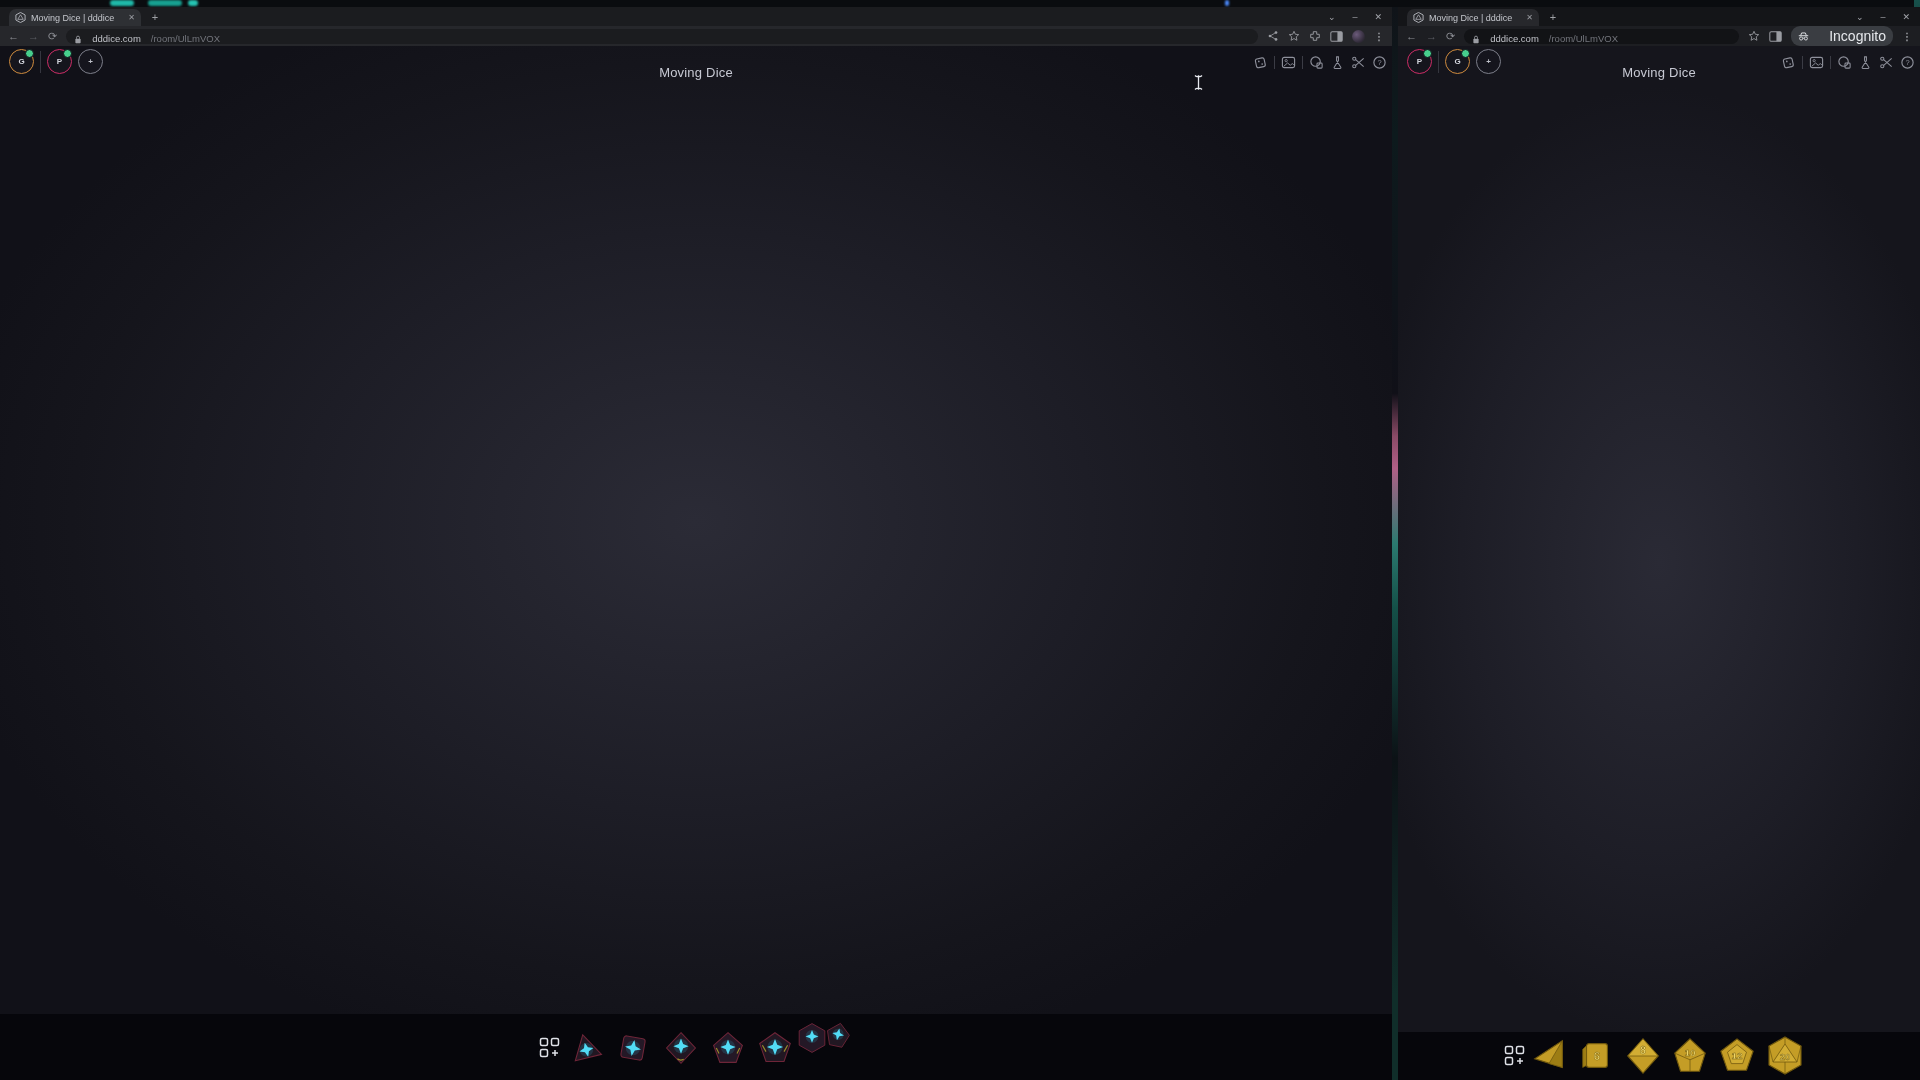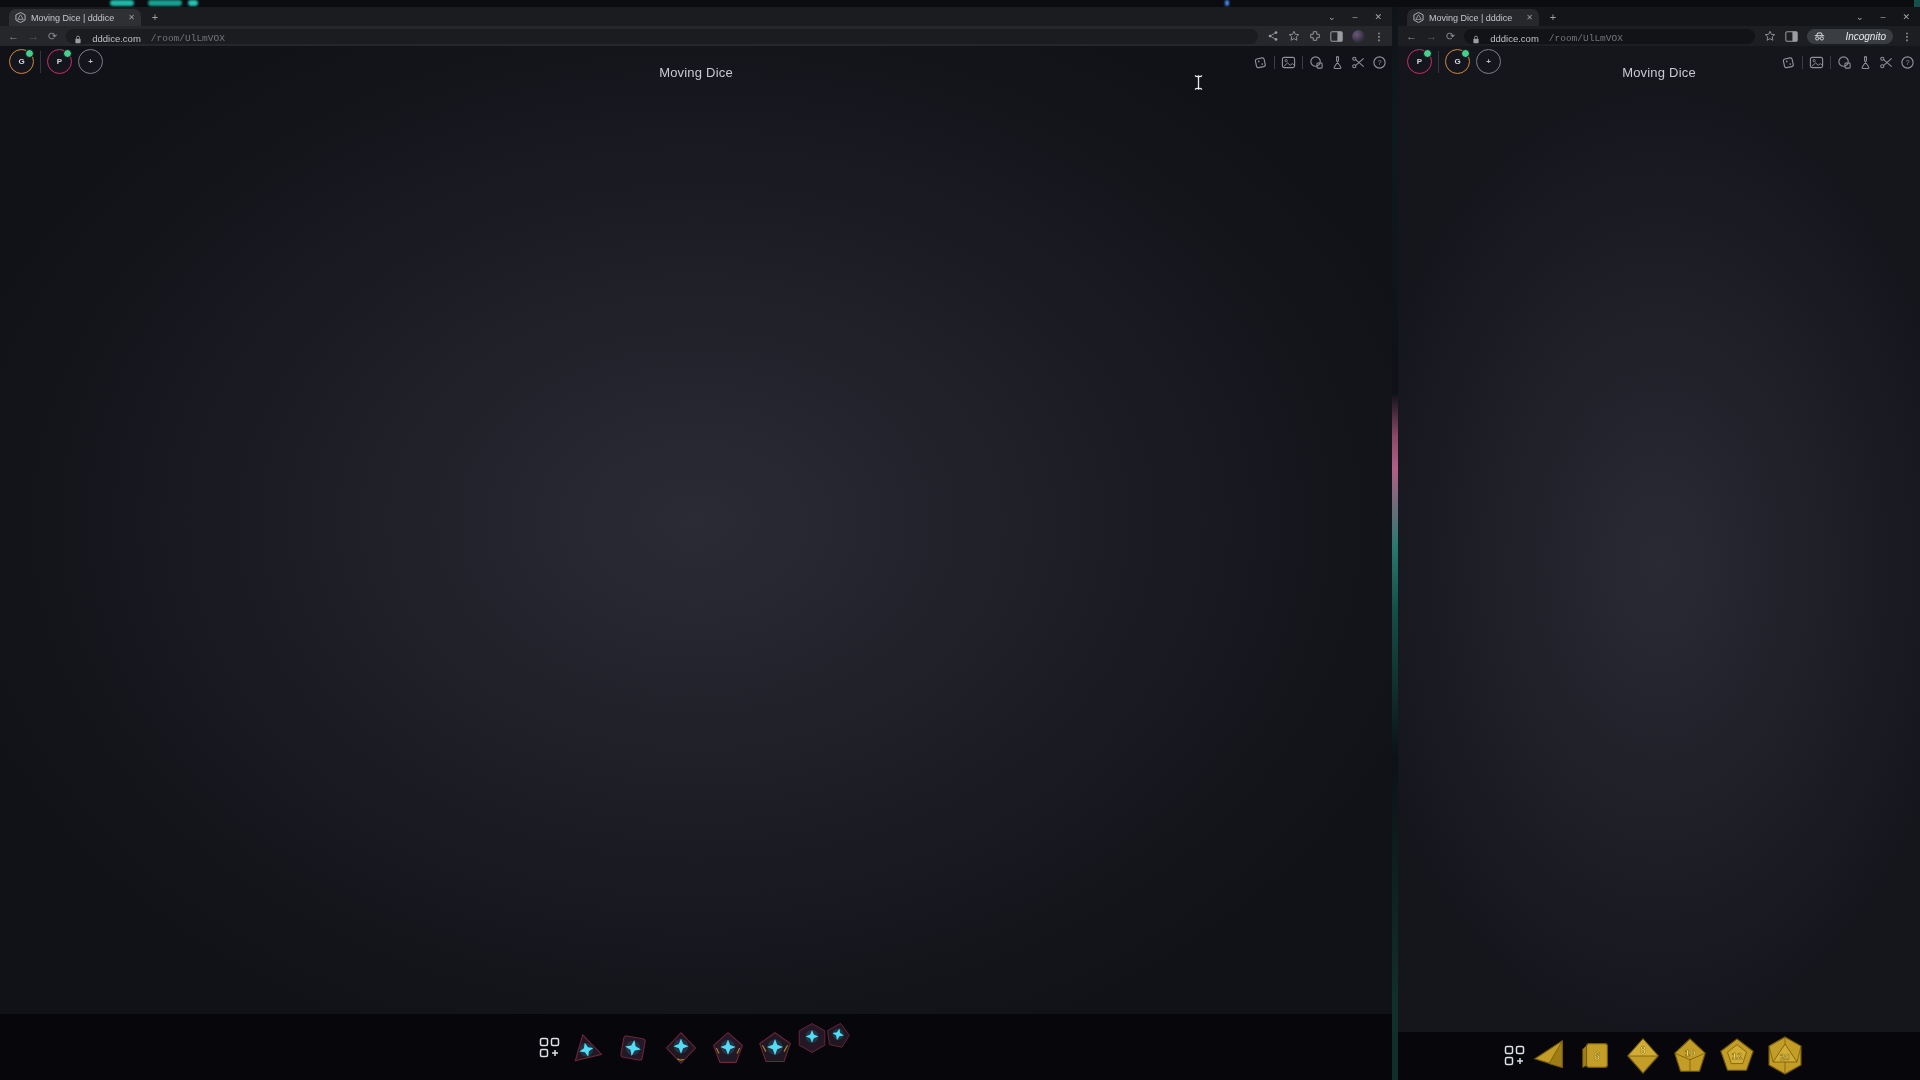--- a/index.html
+++ b/index.html
@@ -30,27 +30,27 @@
   .winctl.close-ctl{margin-right:10px;}
 
   .toolbar{height:20px;display:flex;align-items:center;background:#26272b;padding:0 8px;gap:9px;}
   .win-right .toolbar{background:#1d1e22;}
   .navg{color:#8d8f95;font-size:11px;line-height:20px;}
   .navg.dim{color:#5b5d63;}
   .addr{flex:1;height:15px;display:flex;align-items:flex-end;gap:10px;background:#1b1c1f;
         border-radius:8px;padding:0 8px;min-width:0;}
   .win-right .addr{background:#121316;}
   .addr .host{font-size:9.5px;color:#c0c2c8;white-space:nowrap;}
-  .addr .path{font-size:9.5px;color:#73757c;white-space:nowrap;overflow:hidden;text-overflow:ellipsis;font-family:Liberation Mono, monospace;}
+  .addr .path{font-size:9.5px;color:#73757c;white-space:nowrap;overflow:hidden;text-overflow:ellipsis;}
   .tb-ic{flex:none;}
   .avatar-profile{width:13px;height:13px;border-radius:50%;
       background:radial-gradient(circle at 35% 35%,#6b5a7a,#2e2936 70%);}
   .menu-dots{color:#9a9ca2;font-size:10px;font-weight:bold;}
   .incog-chip{display:flex;align-items:center;gap:20px;background:#3a3d42;border-radius:9px;
-      padding:2px 7px;color:#e6e8ec;font-size:10px;font-style:italic;}
+      padding:2px 7px;color:#e6e8ec;font-size:14px;}
 
   
   .page{position:absolute;left:0;right:0;top:39px;bottom:0;overflow:hidden;
         background:radial-gradient(ellipse 760px 560px at 50% 46%,#2b2b36 0%,#1d1d26 52%,#15151c 82%,#111118 100%);}
   .win-right .page{background:radial-gradient(ellipse 360px 560px at 50% 50%,#2a2a35 0%,#1d1d26 55%,#15151c 85%);}
   .page-title{position:absolute;top:7px;left:0;right:0;text-align:center;
       font-size:13px;color:#c7c9d3;letter-spacing:.2px;margin-top:12px;}
   .participants{position:absolute;left:9px;top:3px;display:flex;align-items:center;gap:6px;}
   .pav{position:relative;width:23px;height:23px;border-radius:50%;background:#15151d;
        display:flex;align-items:center;justify-content:center;

